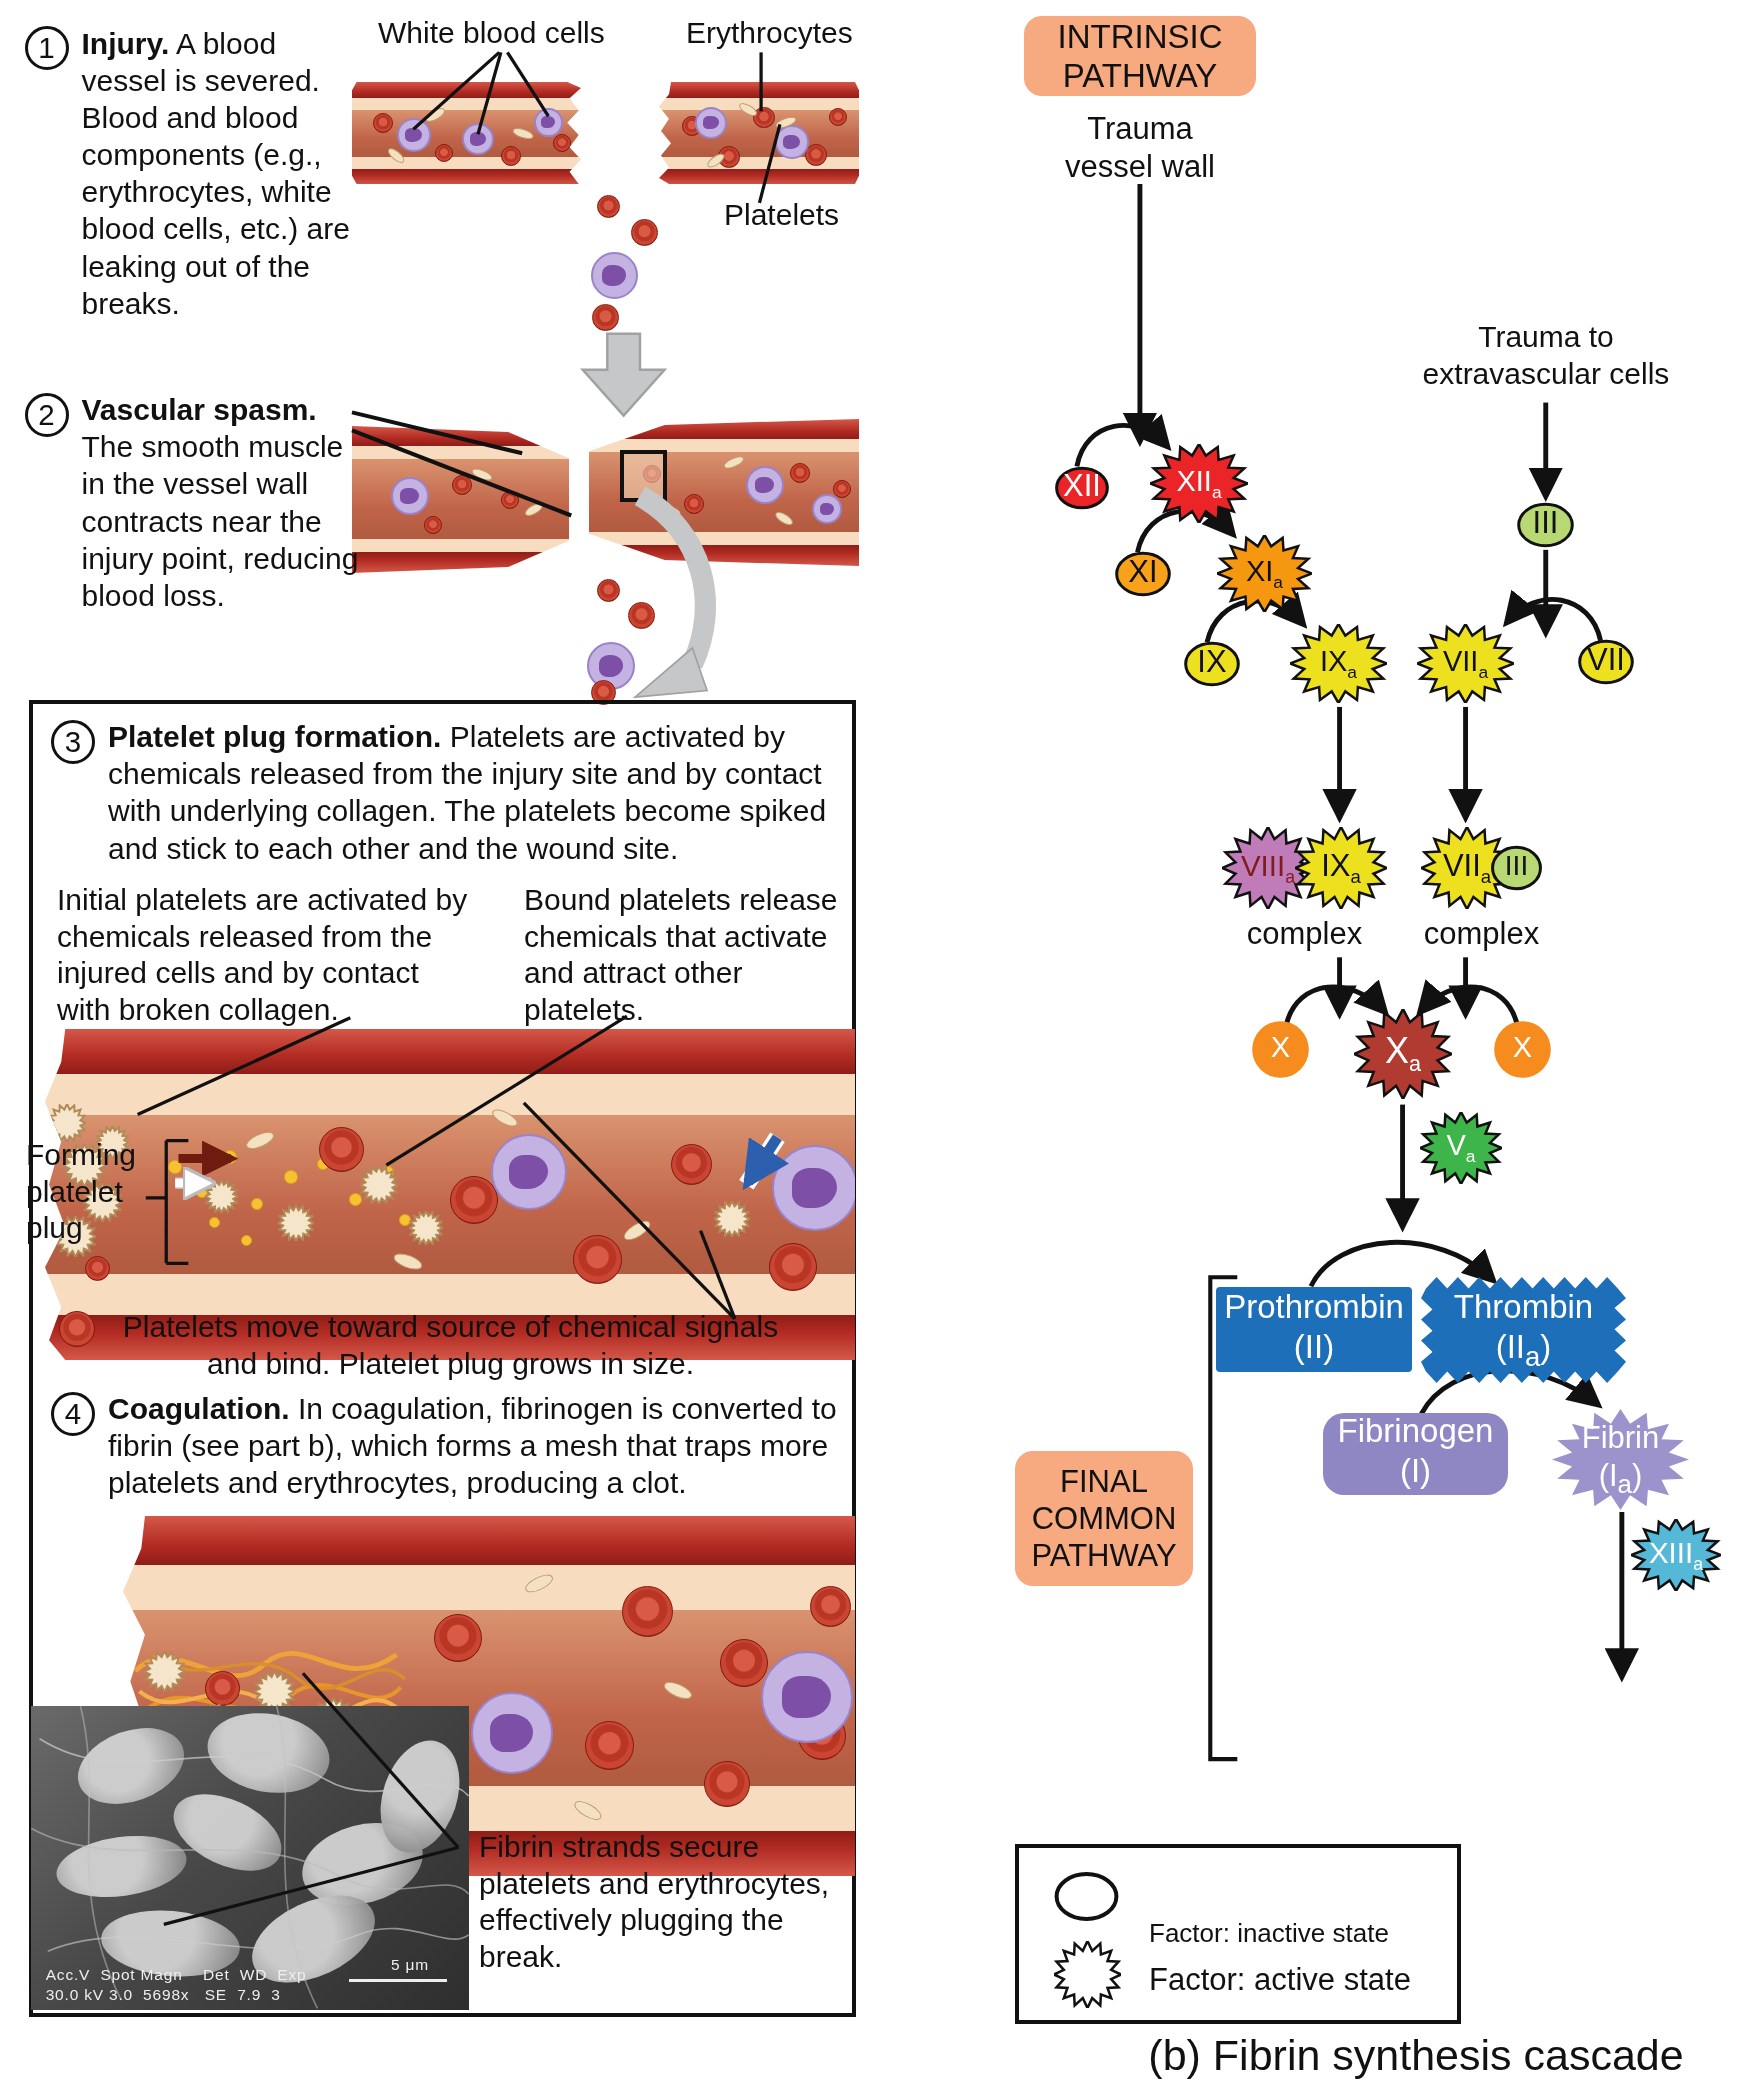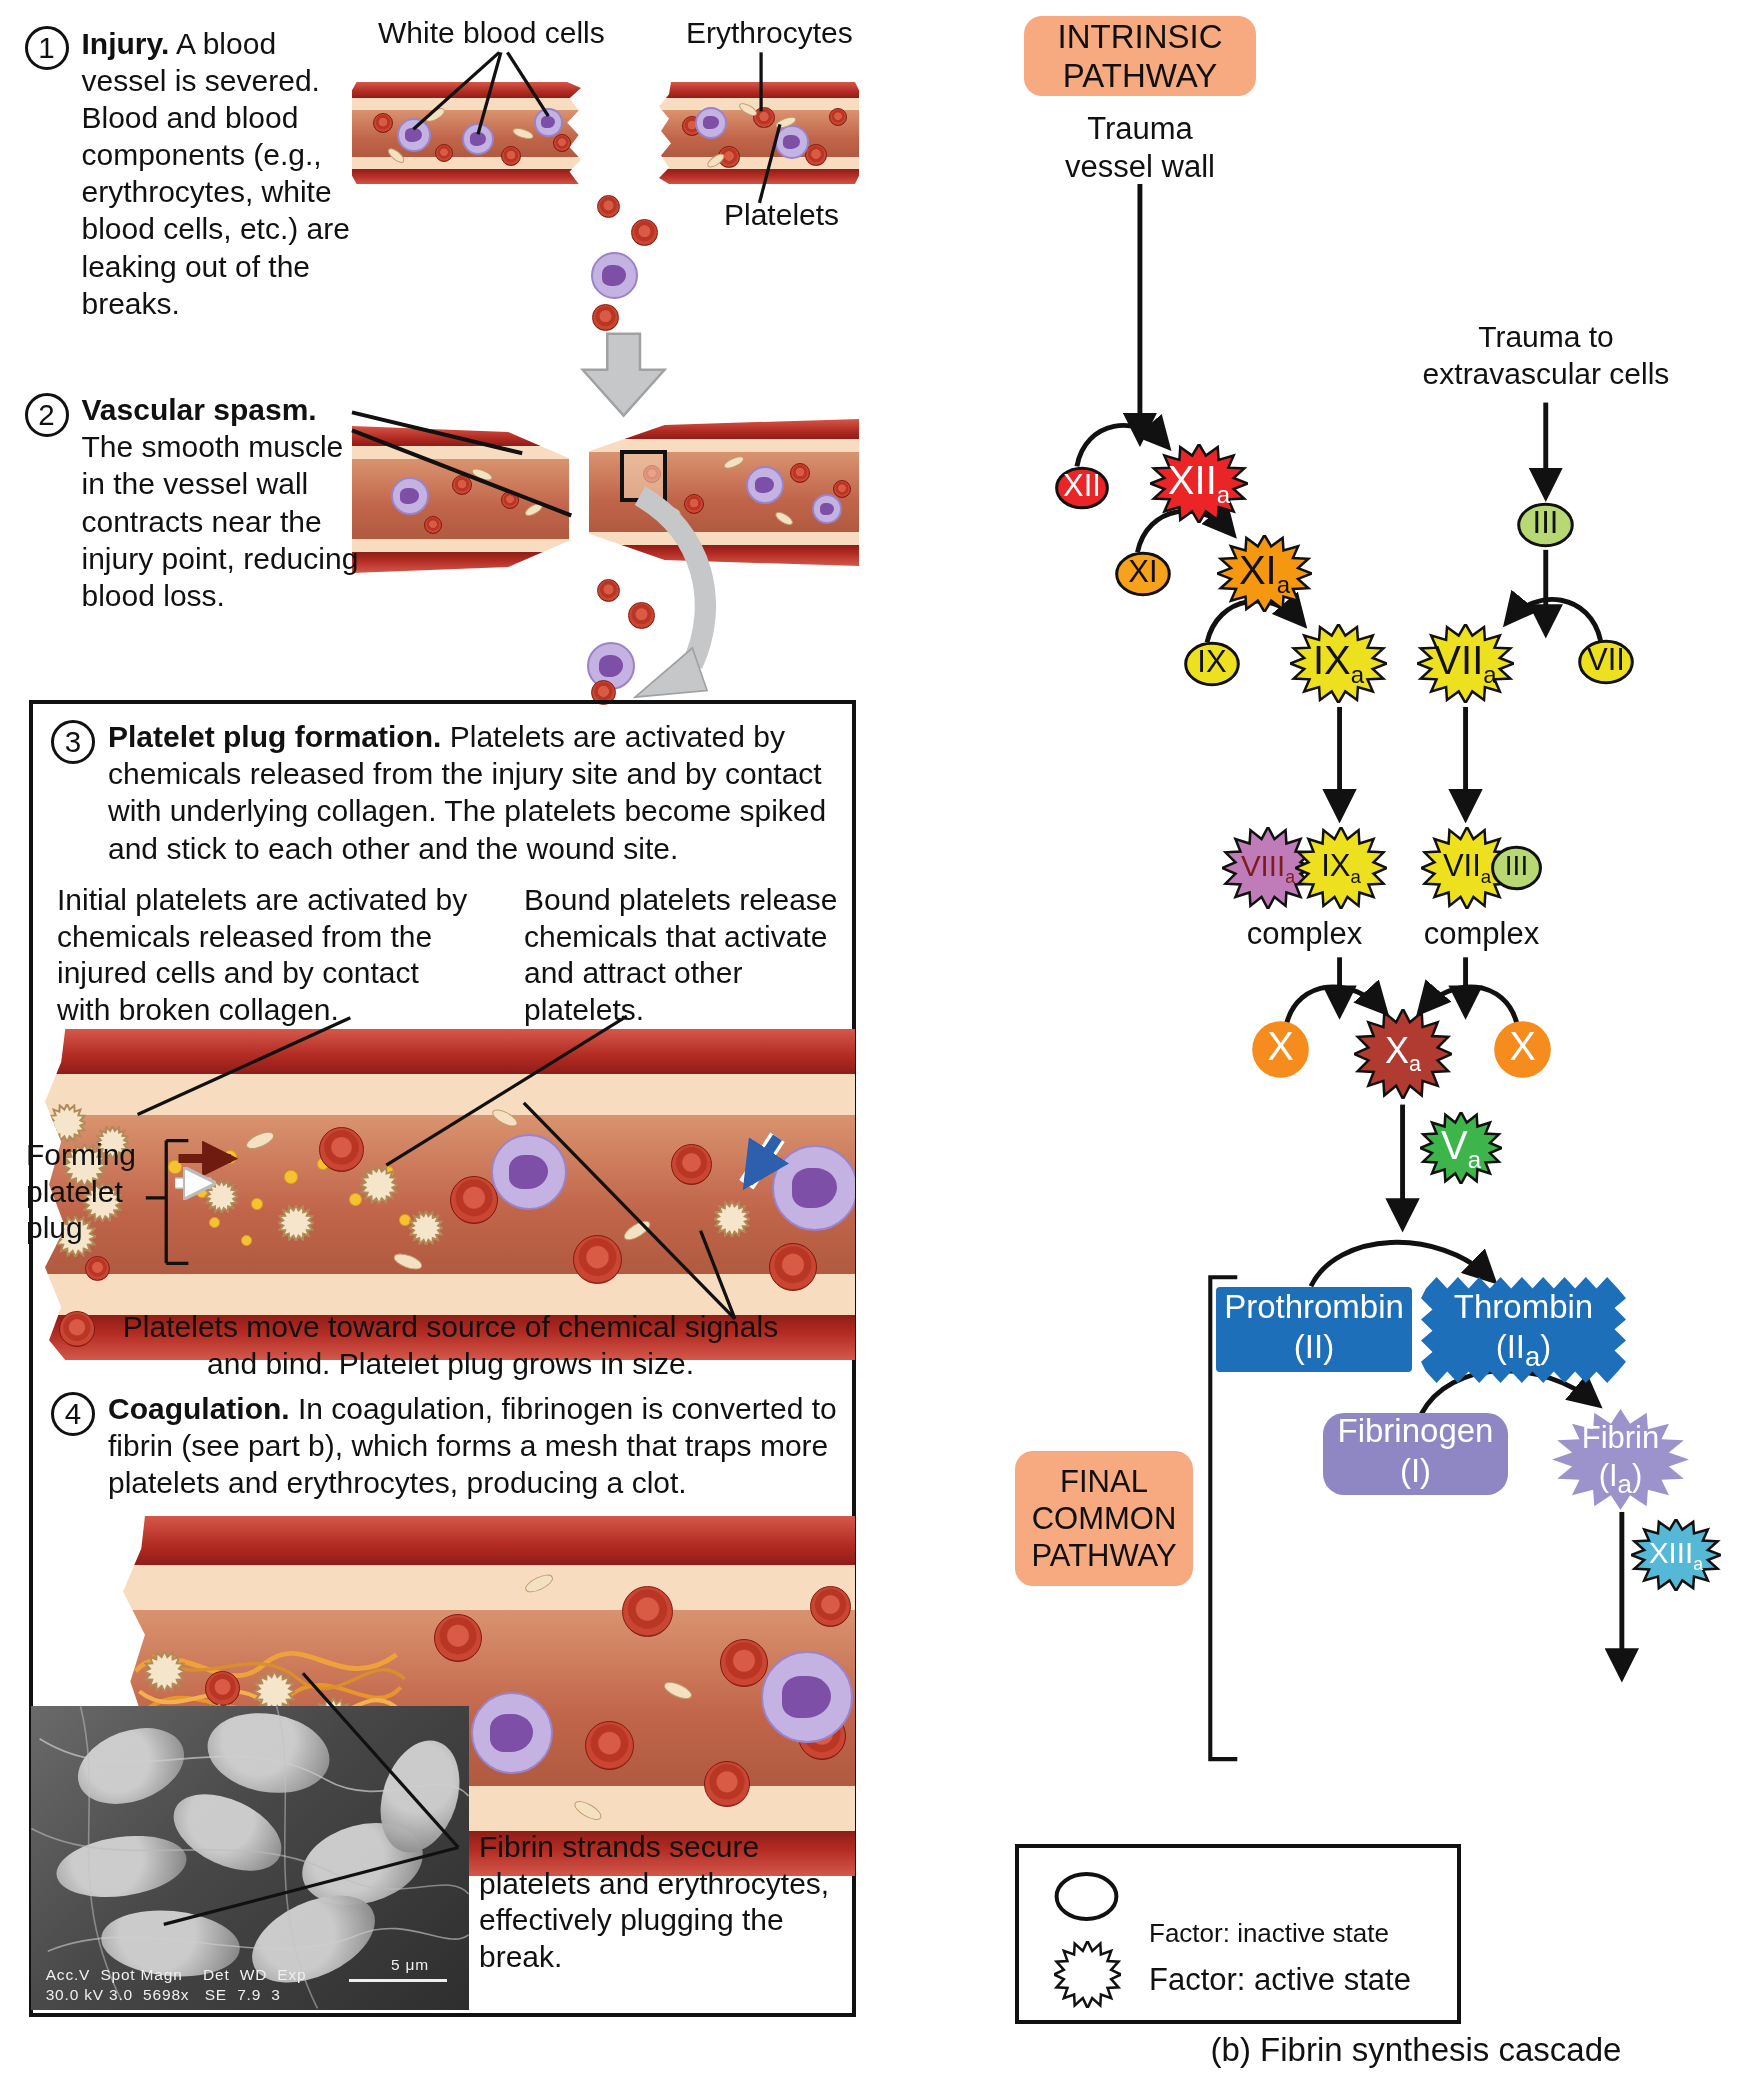--- a/index.html
+++ b/index.html
@@ -8,21 +8,21 @@
   .abs{position:absolute;}
   .txt{line-height:1.22;}
   .ctr{text-align:center;}
   .stepnum{position:absolute;left:0;top:1.6px;width:38px;height:38px;border:3.3px solid #111;border-radius:50%;
            display:flex;align-items:center;justify-content:center;font-size:29.5px;background:#fff;}
   .steptext{margin-left:57px;font-size:30px;line-height:1.24;}
   .pathbox{background:#F7A980;border-radius:18px;display:flex;align-items:center;justify-content:center;
            text-align:center;font-size:33px;line-height:1.2;}
   .node{position:absolute;display:flex;align-items:center;justify-content:center;z-index:60;}
   .node svg.shape{position:absolute;left:0;top:0;width:100%;height:100%;}
-  .nl{position:relative;z-index:2;font-size:40px;}
+  .nl{position:relative;z-index:2;font-size:29px;}
   .nl sub{font-size:.6em;}
   .twoline{position:relative;z-index:2;text-align:center;font-size:33px;line-height:1.2;color:#fff;}
   .band{position:absolute;left:0;right:0;}
   .wallT{background:linear-gradient(180deg,#d4584a 0%,#b22b22 60%,#8f1d18 100%);}
   .wallB{background:linear-gradient(0deg,#d4584a 0%,#b22b22 60%,#8f1d18 100%);}
   .intima{background:#f7dcc0;}
   .lumen{background:linear-gradient(180deg,#d9936f 0%,#c1654a 60%,#b05a40 100%);}
   .rbc{position:absolute;border-radius:50%;border:1.6px solid #80190f;
        background:radial-gradient(circle at 50% 45%,#d95b45 0 30%,#b93524 34% 52%,#cb4533 56% 70%,#9c2718 74% 100%);}
   .wbc{position:absolute;border-radius:50%;background:#c3b2e2;border:2.5px solid #9a83c8;}
@@ -490,21 +490,21 @@
       </svg>
   </div>
   <div class="abs txt" style="left:1149px;top:1918px;font-size:26px">Factor: inactive state</div>
   <div class="abs" style="left:1054px;top:1941px;width:67px;height:67px">
     <svg width="100%" height="100%" viewBox="0 0 100 100">
         <use href="#star16" fill="#fff" stroke="#111" stroke-width="2.5"></use>
       </svg>
   </div>
   <div class="abs txt" style="left:1149px;top:1961px;font-size:31px">Factor: active state</div>
 
-  <div class="abs ctr" style="left:1113px;top:2031px;width:606px;font-size:33px">(b) Fibrin synthesis cascade</div>
+  <div class="abs ctr" style="left:1113px;top:2031px;width:606px;font-size:43px">(b) Fibrin synthesis cascade</div>
 
   <svg class="abs" style="left:0;top:0;width:1739px;height:2093px;z-index:50;pointer-events:none" viewBox="0 0 2125 2558">
     <defs>
       <marker id="ah" viewBox="0 0 10 10" refX="8" refY="5" markerWidth="7" markerHeight="7" orient="auto-start-reverse">
           <path d="M0,0 L10,5 L0,10 z" fill="#111"></path>
         </marker>
       <marker id="ahb" viewBox="0 0 10 10" refX="8" refY="5" markerWidth="4.5" markerHeight="4.5" orient="auto-start-reverse">
           <path d="M0,0 L10,5 L0,10 z" fill="#2C5FAD"></path>
         </marker>
       <marker id="ahr" viewBox="0 0 10 10" refX="8" refY="5" markerWidth="4" markerHeight="4" orient="auto-start-reverse">

